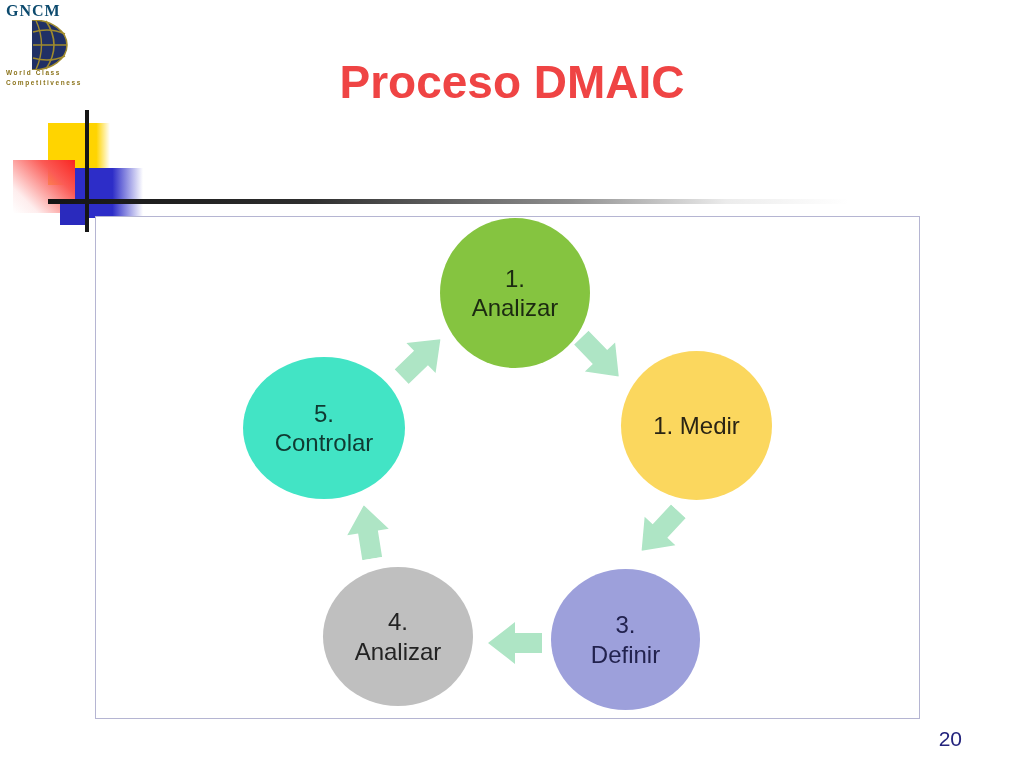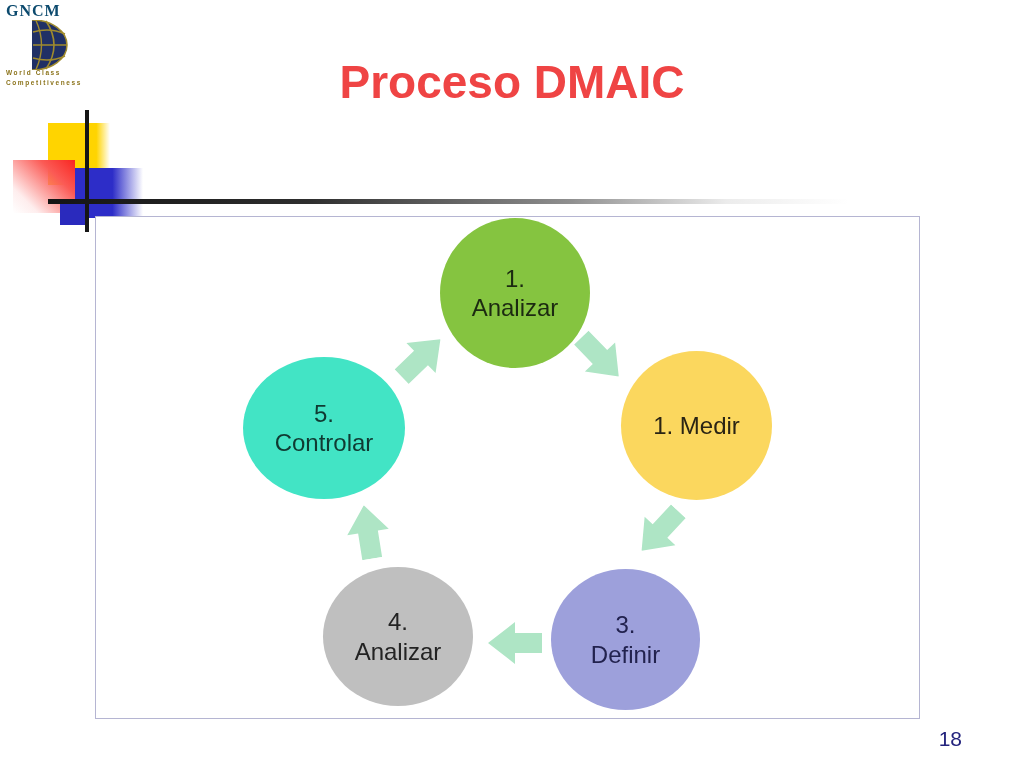--- a/index.html
+++ b/index.html
@@ -147,15 +147,15 @@
   <svg class="cycle-arrow a3" viewBox="0 0 54 46">
     <polygon points="0,13 27,13 27,2 54,23 27,44 27,33 0,33" fill="#aee5c5"></polygon>
   </svg>
   <svg class="cycle-arrow a4" viewBox="0 0 54 46">
     <polygon points="0,13 27,13 27,2 54,23 27,44 27,33 0,33" fill="#aee5c5"></polygon>
   </svg>
   <svg class="cycle-arrow a5" viewBox="0 0 54 46">
     <polygon points="0,13 27,13 27,2 54,23 27,44 27,33 0,33" fill="#aee5c5"></polygon>
   </svg>
 
-  <div class="page-number" style="color: rgb(35, 35, 125);">18</div>
+  <div class="page-number" style="color: rgb(35, 35, 125);">20</div>
 
 </div>
 
 </body></html>

